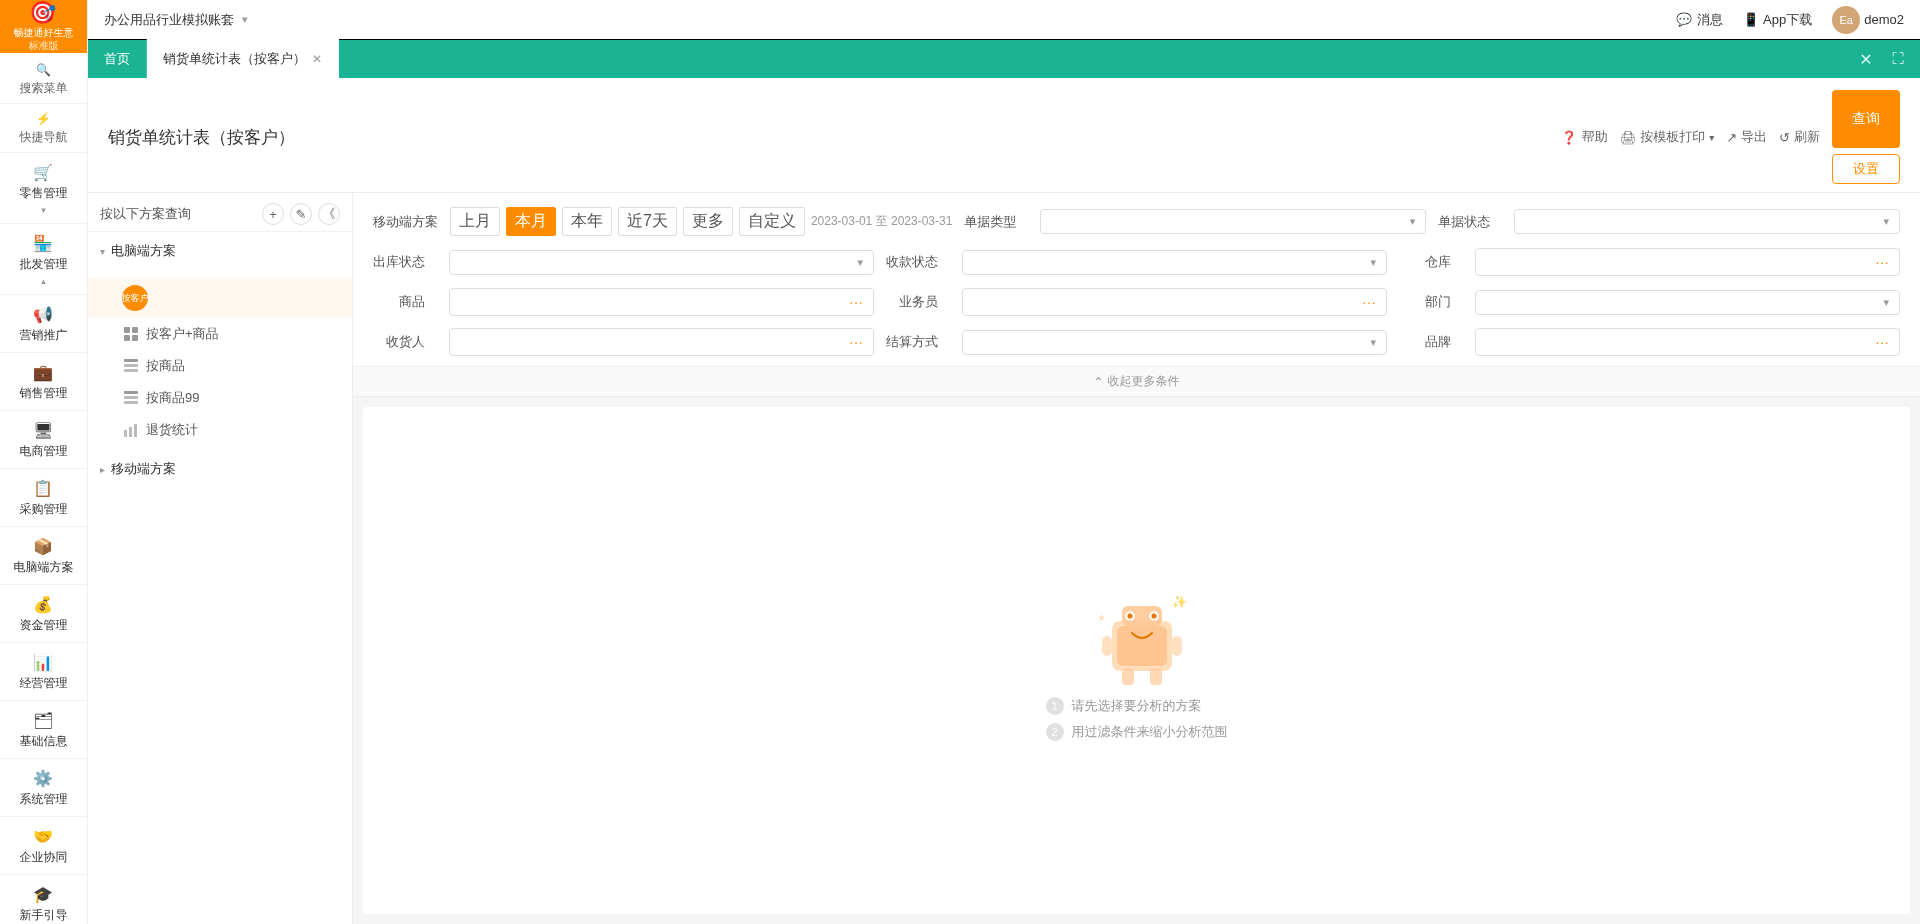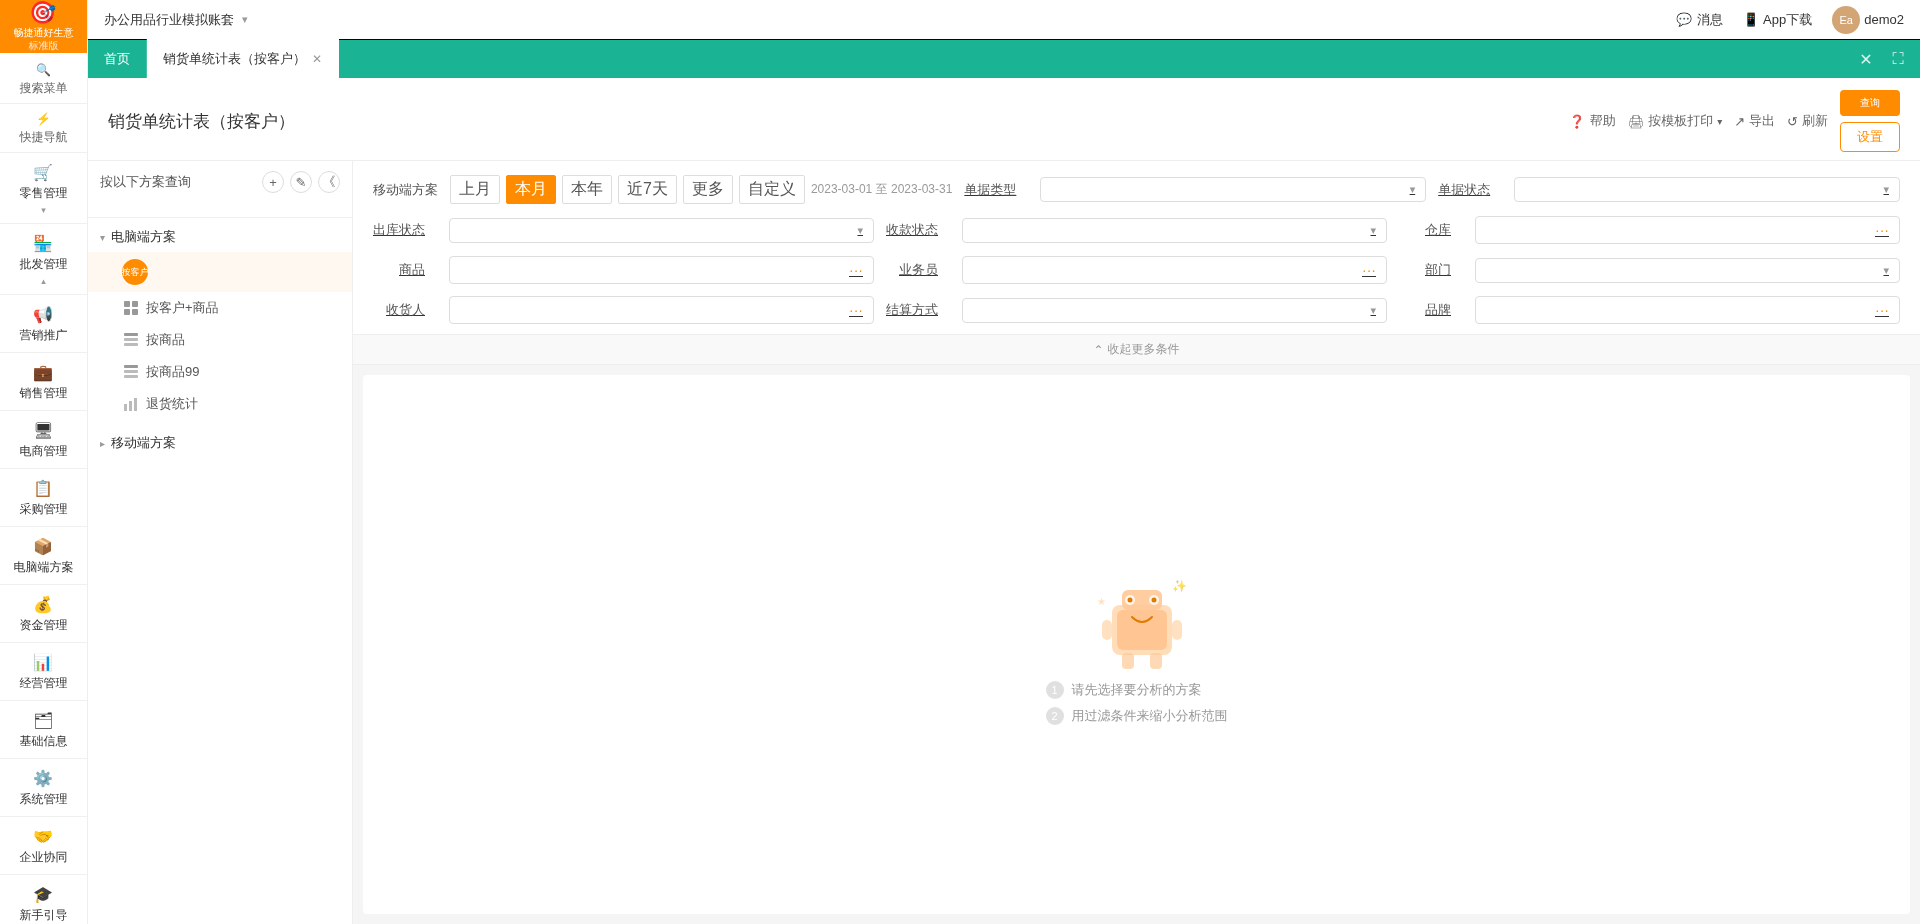--- a/index.html
+++ b/index.html
@@ -32,59 +32,59 @@
     .tab-item.home { color: #fff; font-size: 13px; }
     .tab-bar-controls { margin-left: auto; display: flex; align-items: center; padding-right: 10px; gap: 8px; }
     .tab-bar-controls .ctrl-btn { color: rgba(255,255,255,0.85); cursor: pointer; font-size: 16px; width: 24px; height: 24px; display: flex; align-items: center; justify-content: center; }
 
     
     .content { flex: 1; display: flex; flex-direction: column; overflow: hidden; background: #f5f5f5; }
     .content-header { padding: 12px 20px 8px; background: #fff; border-bottom: 1px solid #eee; display: flex; align-items: center; justify-content: space-between; }
     .page-title { font-size: 17px; font-weight: 500; color: #333; }
     .content-actions { display: flex; align-items: center; gap: 12px; font-size: 13px; color: #666; }
     .content-actions .action-item { display: flex; align-items: center; gap: 4px; cursor: pointer; }
-    .btn-query { background: #ff8c00; color: #fff; border: none; padding: 6px 20px; border-radius: 4px; cursor: pointer; font-size: 10px; font-weight: 500; }
+    .btn-query { background: #ff8c00; color: #fff; border: none; padding: 20px 20px; border-radius: 4px; cursor: pointer; font-size: 14px; font-weight: 500; }
     .btn-settings { background: #fff; color: #ff8c00; border: 1px solid #ff8c00; padding: 5px 14px; border-radius: 4px; cursor: pointer; font-size: 13px; margin-top: 4px; }
 
     
     .content-body { display: flex; flex: 1; overflow: hidden; }
 
     
     .left-panel { width: 265px; background: #fff; border-right: 1px solid #eee; display: flex; flex-direction: column; flex-shrink: 0; overflow-y: auto; }
-    .left-panel-header { padding: 10px 12px 24px; display: flex; align-items: center; justify-content: space-between; font-size: 13px; color: #666; border-bottom: 1px solid #f0f0f0; }
+    .left-panel-header { padding: 10px 12px 6px; display: flex; align-items: center; justify-content: space-between; font-size: 13px; color: #666; border-bottom: 1px solid #f0f0f0; }
     .left-panel-title { font-size: 13px; color: #555; }
     .left-panel-icons { display: flex; align-items: center; gap: 6px; }
     .icon-btn { width: 22px; height: 22px; border-radius: 50%; border: 1px solid #ddd; display: flex; align-items: center; justify-content: center; cursor: pointer; font-size: 13px; color: #666; background: #fff; }
 
     .tree-group { padding: 4px 0; }
     .tree-group-header { padding: 6px 12px; display: flex; align-items: center; gap: 6px; cursor: pointer; font-size: 13px; color: #333; }
     .tree-group-header .arrow { font-size: 10px; color: #999; }
     .tree-item { padding: 7px 12px 7px 34px; display: flex; align-items: center; gap: 6px; cursor: pointer; font-size: 13px; color: #555; }
-    .tree-item.active { color: #ff8c00; background: #fff8f0; }
+    .tree-item.active { color: #ff8c00; background: #fff8f0; margin-top: 12px; }
     .tree-item .item-icon { width: 18px; height: 18px; display: flex; align-items: center; justify-content: center; }
     .active-circle { width: 26px; height: 26px; border-radius: 50%; background: #ff8c00; color: #fff; display: flex; align-items: center; justify-content: center; font-size: 11px; flex-shrink: 0; }
 
     
     .right-panel { flex: 1; display: flex; flex-direction: column; overflow: hidden; }
 
     
     .filter-area { background: #fff; padding: 14px 20px 10px; border-bottom: 1px solid #eee; }
     .filter-row { display: flex; align-items: center; gap: 12px; margin-bottom: 12px; }
     .filter-row:last-child { margin-bottom: 0; }
     .filter-label { font-size: 13px; color: #555; white-space: nowrap; min-width: 52px; text-align: right; }
     .date-filter { display: flex; align-items: center; gap: 6px; }
     .date-btn { padding: 3px 8px; border: 1px solid #ddd; border-radius: 2px; cursor: pointer; font-size: 16px; color: #555; background: #fff; }
     .date-btn.active { background: #ff8c00; color: #fff; border-color: #ff8c00; }
     .date-range { font-size: 12px; color: #999; }
 
     .filter-select { flex: 1; border: 1px solid #ddd; border-radius: 4px; padding: 5px 10px; font-size: 13px; color: #555; background: #fff; display: flex; align-items: center; justify-content: space-between; cursor: pointer; min-width: 0; }
     .filter-select .select-arrow { color: #999; font-size: 11px; }
     .filter-select .dots { color: #ff8c00; font-size: 14px; }
 
-    .filter-group { display: flex; align-items: center; gap: 24px; flex: 1; text-decoration: underline; }
+    .filter-group { display: flex; align-items: center; gap: 24px; flex: 1; }
 
     
     .collapse-bar { background: #f9f9f9; border-bottom: 1px solid #eee; display: flex; align-items: center; justify-content: center; padding: 6px; cursor: pointer; font-size: 12px; color: #999; gap: 4px; }
 
     
     .empty-state { flex: 1; display: flex; flex-direction: column; align-items: center; justify-content: center; gap: 16px; background: #fff; margin: 10px; border-radius: 4px; }
     .empty-icon { width: 100px; height: 100px; position: relative; }
     .empty-hints { display: flex; flex-direction: column; gap: 8px; }
     .empty-hint { display: flex; align-items: center; gap: 8px; font-size: 13px; color: #999; }
     .hint-num { width: 18px; height: 18px; border-radius: 50%; background: #e0e0e0; color: #fff; display: flex; align-items: center; justify-content: center; font-size: 11px; flex-shrink: 0; }

